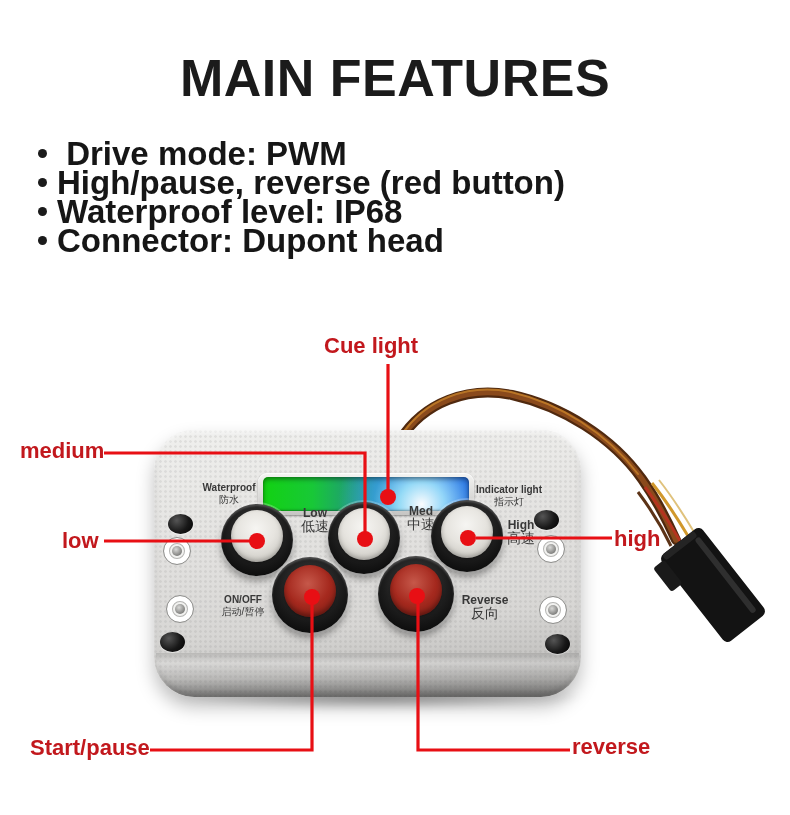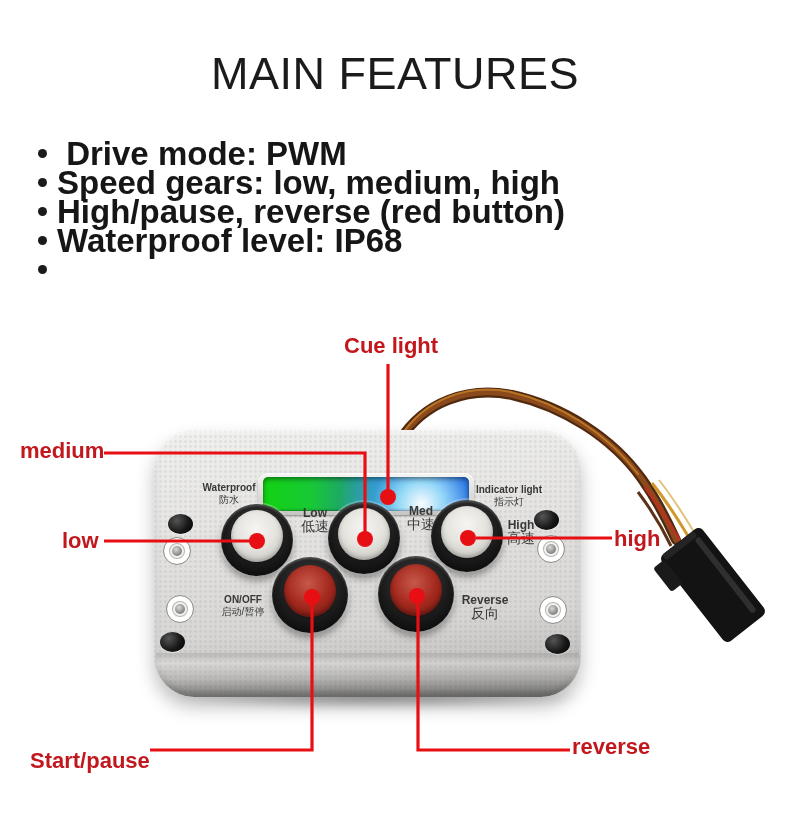--- a/index.html
+++ b/index.html
@@ -10,21 +10,21 @@
     --red-button-cap:#a5291e;
   }
   html,body{margin:0;padding:0;background:#fff;}
   .canvas{
     position:relative;width:790px;height:815px;background:#ffffff;overflow:hidden;
     font-family:"Liberation Sans","DejaVu Sans",sans-serif;
   }
   
   .title{
     position:absolute;left:0;right:0;top:48px;margin:0;text-align:center;
-    font-size:45px;font-weight:400;color:#1b1b1b;letter-spacing:.5px;
+    font-size:52px;font-weight:700;color:#1b1b1b;letter-spacing:.5px;
   }
   .features{position:absolute;left:38px;top:139px;}
   .feature{display:flex;align-items:flex-start;height:29px;}
   .bullet{width:9px;height:9px;border-radius:50%;background:#1b1b1b;margin:10px 10px 0 0;flex:none;}
   .feature-text{font-size:33px;font-weight:600;color:#161616;line-height:29px;white-space:pre;}
   
   .cable-svg{position:absolute;inset:0;z-index:4;pointer-events:none;}
   
   .ground-shadow{
     position:absolute;left:175px;top:684px;width:405px;height:26px;z-index:2;
@@ -108,53 +108,50 @@
   }
   #sc-tl{left:14px;top:84px;} #sc-tr{left:380px;top:80px;}
   #sc-bl{left:6px;top:202px;} #sc-br{left:391px;top:204px;}
   #ss-l1{left:9px;top:107px;} #ss-l2{left:12px;top:165px;}
   #ss-r1{left:383px;top:105px;} #ss-r2{left:385px;top:166px;}
   
   .ann-svg{position:absolute;inset:0;z-index:40;pointer-events:none;}
   .callout-stroke{stroke:var(--annotation-line);stroke-width:3.2;fill:none;}
   .callout-dot{fill:var(--annotation-line);}
   .callout-label{position:absolute;z-index:41;font-size:22px;font-weight:700;color:var(--annotation-text);white-space:nowrap;}
-  #co-cue{left:344px;top:333px;}
+  #co-cue{left:324px;top:333px;}
   #co-medium{left:20px;top:438px;}
   #co-low{left:62px;top:528px;}
   #co-high{left:614px;top:526px;}
-  #co-start{left:30px;top:735px;margin-top:13px;}
+  #co-start{left:30px;top:735px;}
   #co-reverse{left:572px;top:734px;}
 </style>
 </head>
 <body>
 
 <div class="canvas">
 
   <h1 class="title">MAIN FEATURES</h1>
 
   <div class="features">
     <div class="feature">
       <span class="bullet"></span>
       <span class="feature-text"> Drive mode: PWM</span>
     </div>
     <div class="feature">
       <span class="bullet"></span>
-      <span class="feature-text">Speed gears: low, medium, high</span>
-    </div>
-    <div class="feature">
-      <span class="bullet"></span>
       <span class="feature-text">High/pause, reverse (red button)</span>
     </div>
     <div class="feature">
       <span class="bullet"></span>
       <span class="feature-text">Waterproof level: IP68</span>
     </div>
     <div class="feature">
       <span class="bullet"></span>
+      <span class="feature-text">Connector: Dupont head</span>
     </div>
   </div>
 
   <svg class="cable-svg" viewBox="0 0 790 815">
     <path d="M400 440 C424 402 468 386 512 395 C562 406 612 437 642 479 C657 500 666 518 676 540" stroke="#50290f" stroke-width="10" fill="none" stroke-linecap="round"></path>
     <path d="M400 440 C424 402 468 386 512 395 C562 406 612 437 642 479 C657 500 666 518 676 540" stroke="#8a4a1c" stroke-width="5.5" fill="none" stroke-linecap="round"></path>
     <path d="M401 436 C425 399 468 383 511 392 C559 403 607 433 638 474" stroke="#c07b28" stroke-width="2" fill="none" opacity=".9" stroke-linecap="round"></path>
     <path d="M645 487 C656 502 668 520 680 541" stroke="#b5341f" stroke-width="3" fill="none"></path>
     <path d="M652 483 C664 498 676 516 688 536" stroke="#d1982c" stroke-width="3" fill="none"></path>
     <path d="M638 492 C650 508 661 525 671 546" stroke="#5c3317" stroke-width="3" fill="none"></path>

